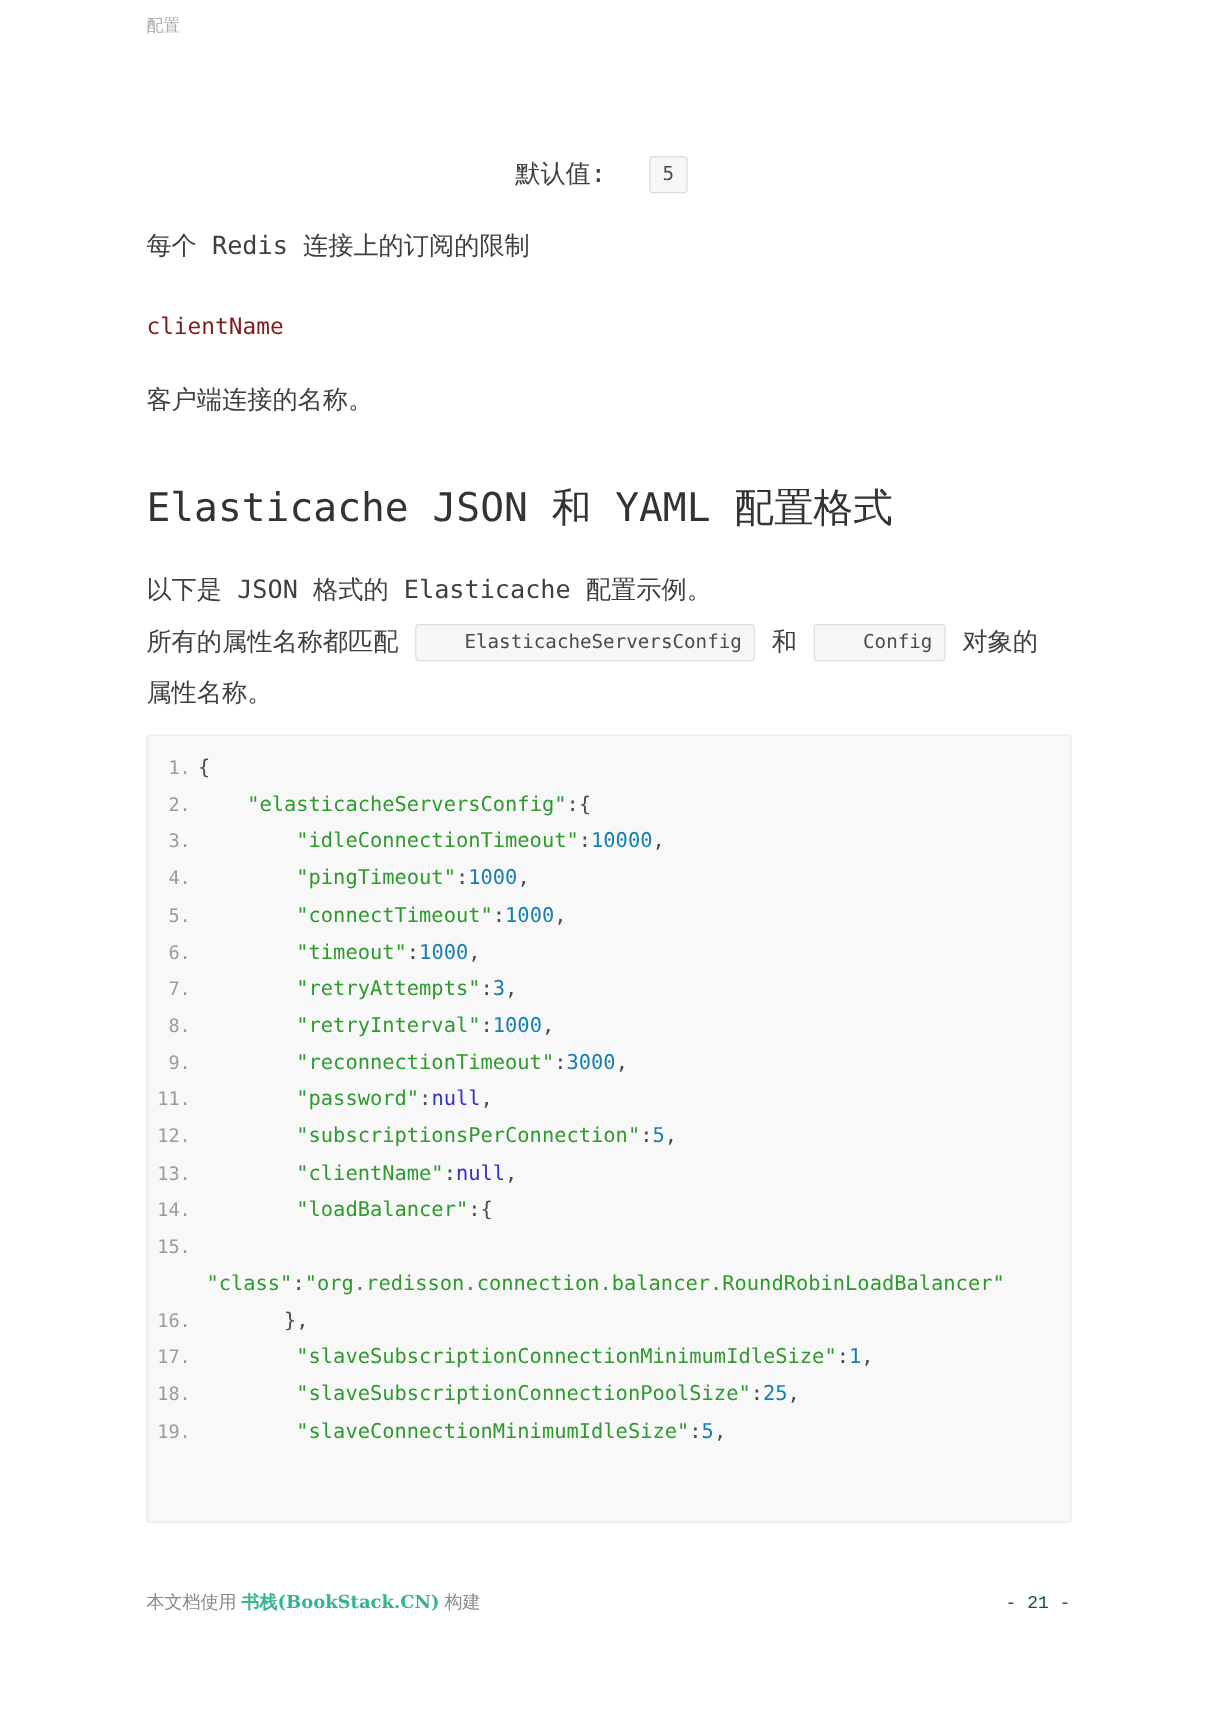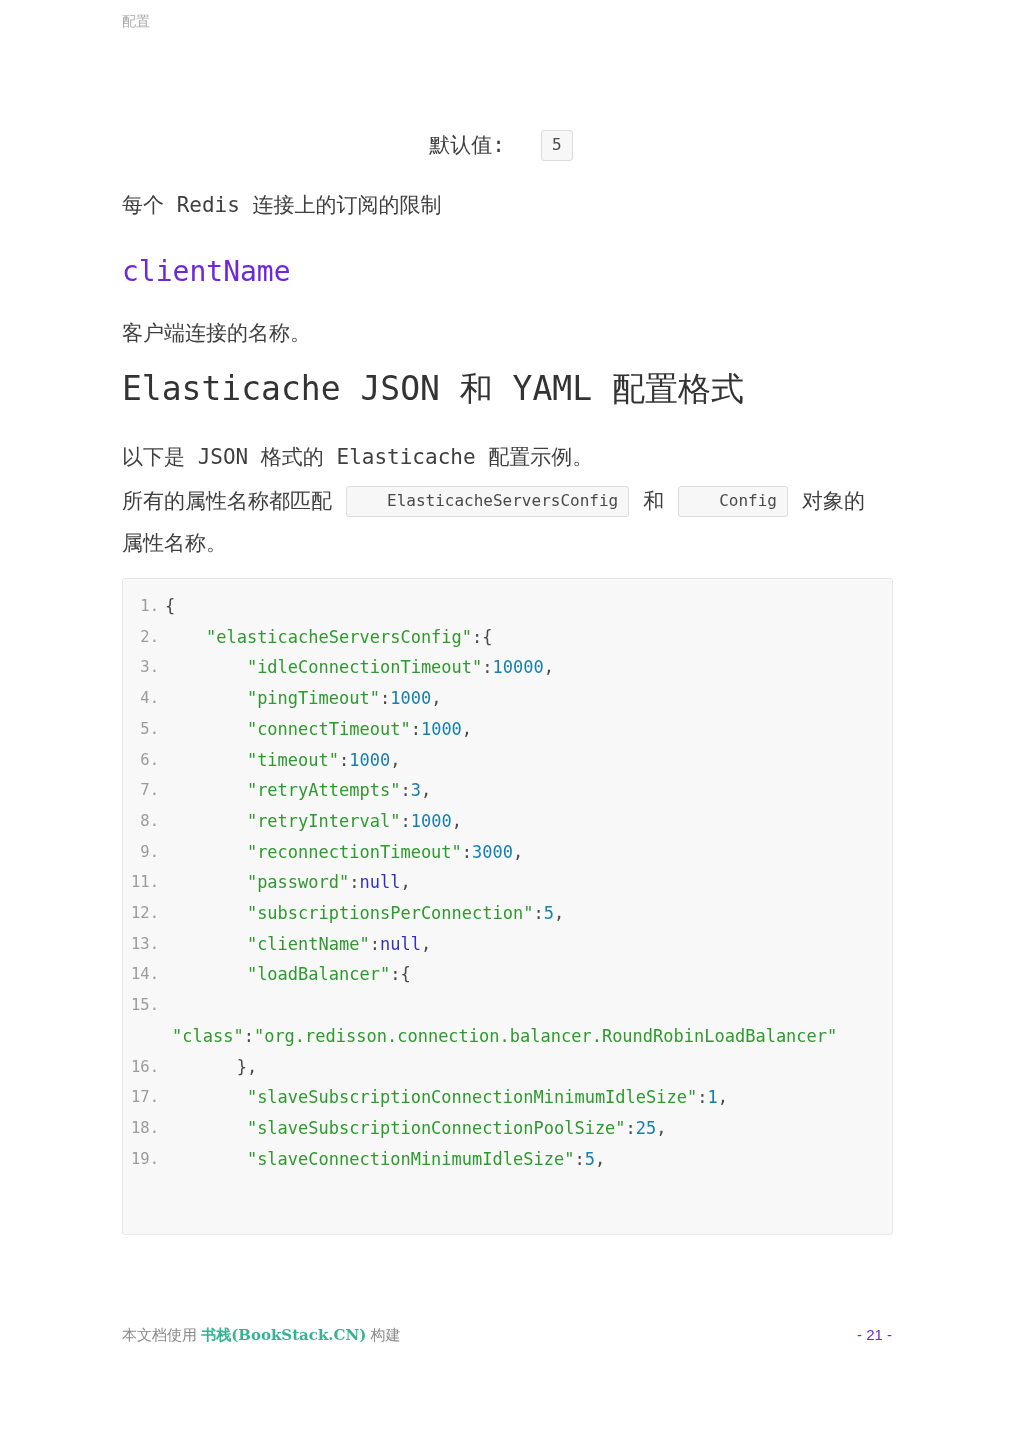--- a/index.html
+++ b/index.html
@@ -25,26 +25,26 @@
     padding:6px 10px 7px 10px;
     background:#f7f7f7;
     border:1px solid #dcdcdc;
     border-radius:3px;
     color:#4a4a4a;
     vertical-align:2px;
   }
   .body-text{margin:26px 0 0 0;font-size:21px;line-height:34px;color:#3f3f3f;}
   .h2-mono{
     margin:32px 0 0 0;
-    font-size:28px;line-height:36px;
-    font-weight:400;color:#6d28d9;
+    font-size:19px;line-height:36px;
+    font-weight:400;color:#7f1d1d;
     font-family:"DejaVu Sans Mono",monospace;
   }
   .h1-mono{
-    margin:16px 0 0 0;
+    margin:50px 0 0 0;
     font-size:33px;line-height:46px;
     font-weight:500;color:#333333;
     font-family:"DejaVu Sans Mono","Liberation Sans",sans-serif;
   }
   .para-match{margin:6px 0 0 0;font-size:21px;line-height:42px;color:#3f3f3f;}
   .para-match .badge{margin:0 14px;padding-left:40px;}
   .code-block{
     box-sizing:border-box;
     margin-top:14px;
     width:771px;height:657px;
@@ -71,22 +71,22 @@
   .footer{
     position:absolute;left:122px;right:110px;top:1326px;
     display:flex;justify-content:space-between;align-items:baseline;
   }
   .footer-left{font-size:15px;color:#8a8a8a;font-family:"Liberation Sans",sans-serif;}
   .footer-brand{
     color:#35b493;font-weight:700;
     font-family:"DejaVu Serif","Liberation Serif",serif;
   }
   .footer-page{
-    font-size:15px;color:#6d28d9;
-    font-family:Liberation Sans, sans-serif;
+    font-size:15px;color:#14532d;
+    font-family:Liberation Mono, monospace;
   }
 </style>
 </head>
 <body>
 
 <div class="page">
 
   <div class="page-header">配置</div>
 
   <main class="content">

